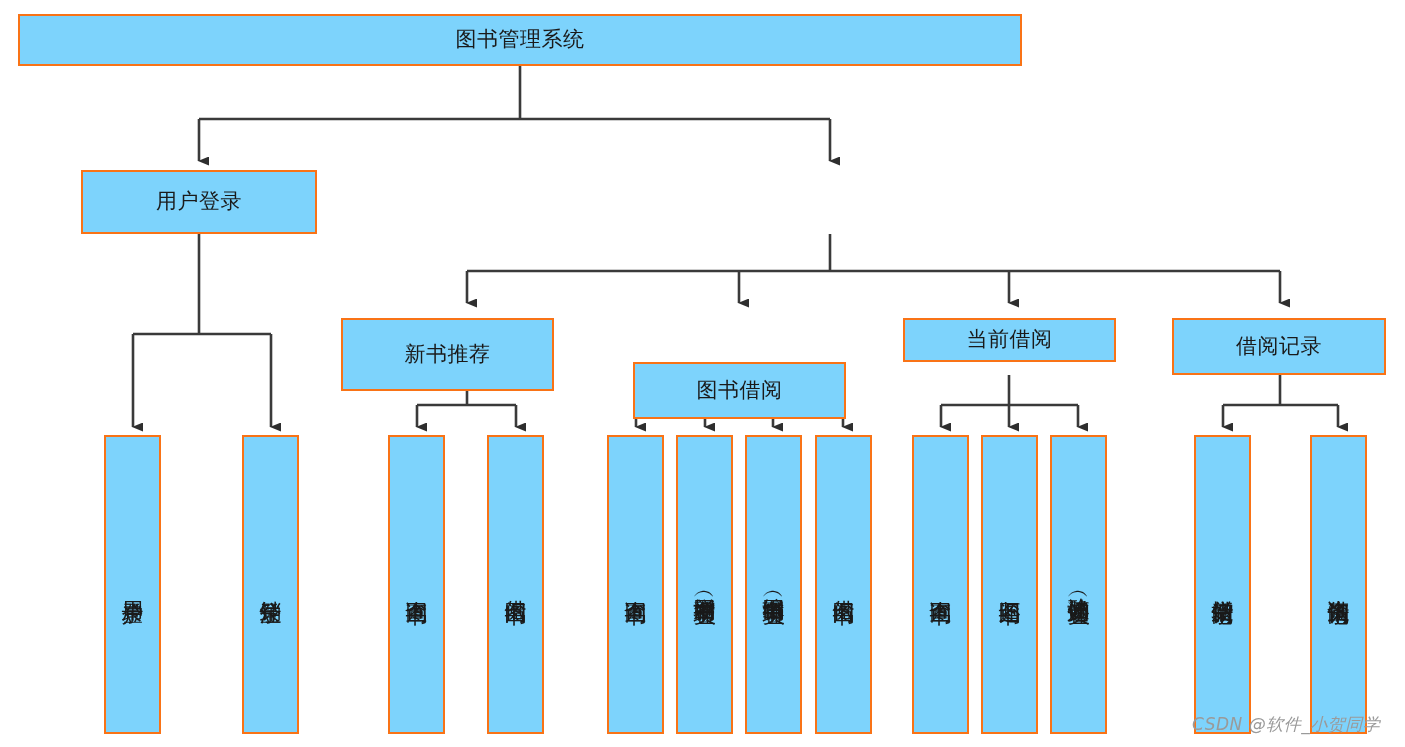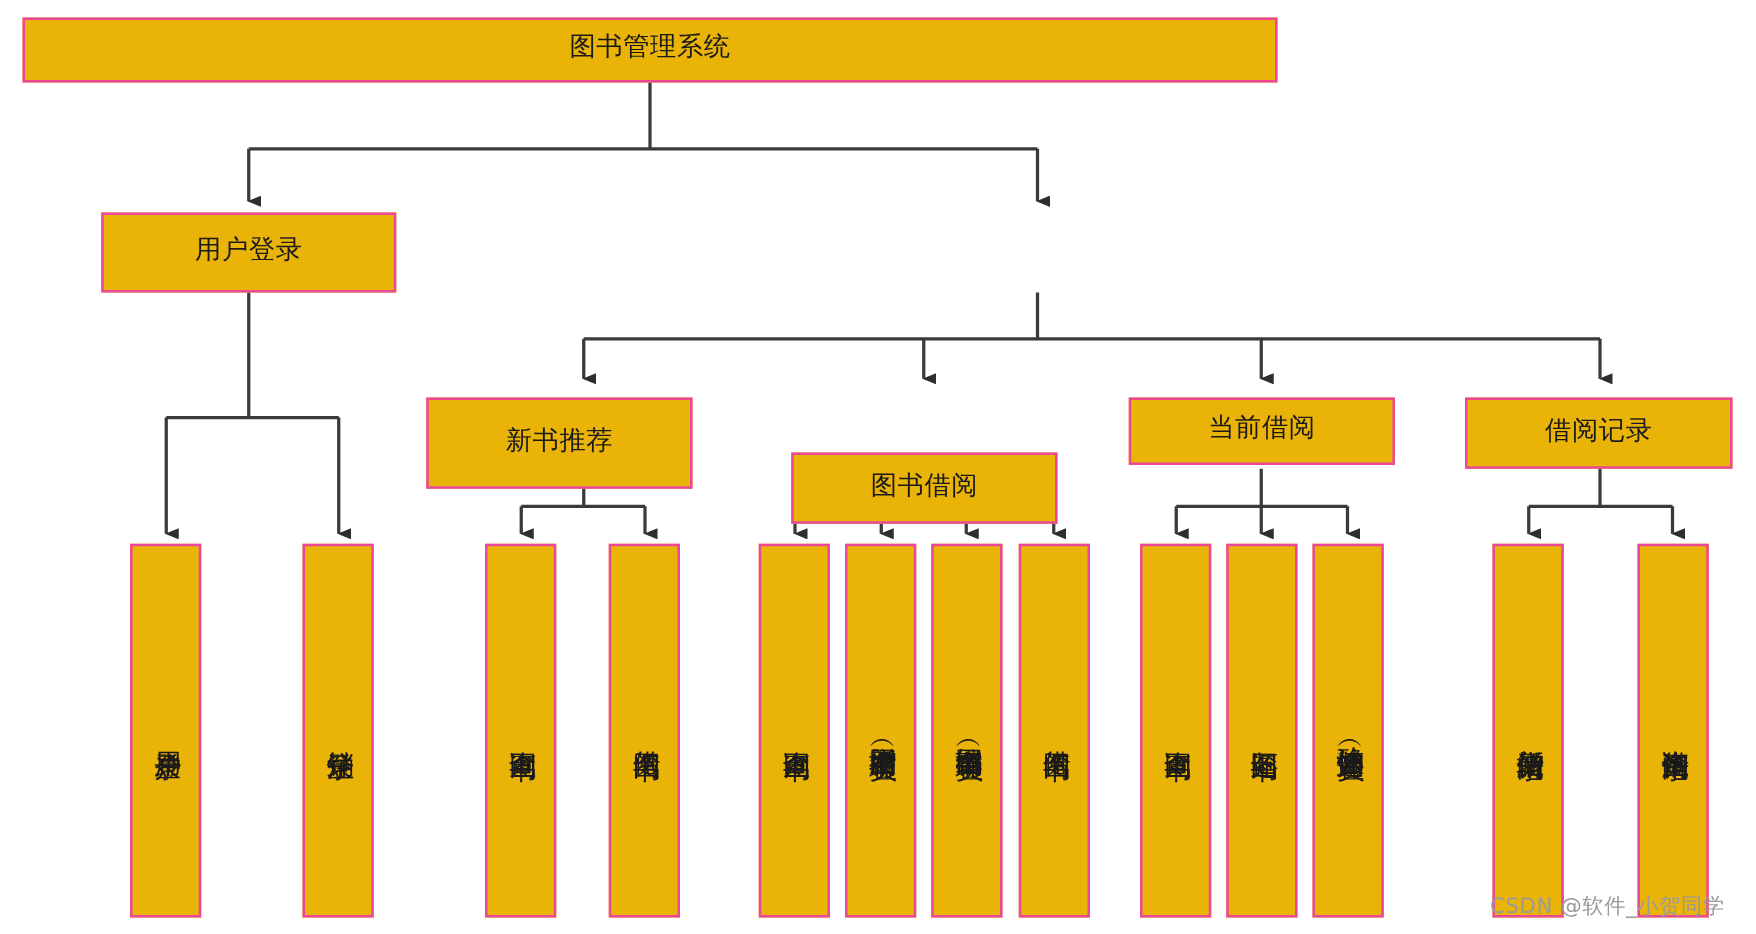--- a/index.html
+++ b/index.html
@@ -20,26 +20,25 @@
   #diagram-svg {
     position: absolute;
     inset: 0;
     width: 1405px;
     height: 747px;
     display: block;
   }
   .node-box {
     position: absolute;
     box-sizing: border-box;
-    background: #eab308;
-    border: 2px solid #ec4899;
+    background: #7dd3fc;
+    border: 2px solid #f97316;
     display: flex;
     align-items: center;
     justify-content: center;
-    font-family: Liberation Mono, monospace;
   }
   .node-box.horiz .node-label {
     font-size: 21px;
     line-height: 1.2;
     color: #1a1a1a;
     white-space: nowrap;
     letter-spacing: 0.5px;
   }
   .node-box.vert {
     align-items: center;
@@ -57,20 +56,21 @@
   }
   .watermark {
     position: absolute;
     left: 1192px;
     top: 713px;
     font-size: 17px;
     color: #9a9a9a;
     white-space: nowrap;
     letter-spacing: 0.5px;
     pointer-events: none;
+    font-style: italic;
   }
 </style>
 </head>
 <body>
 
 <div id="diagram-root">
 
   <svg id="diagram-svg" viewBox="0 0 1405 747" xmlns="http://www.w3.org/2000/svg">
     <defs>
       <marker id="arrowhead" markerWidth="9" markerHeight="11" refX="4.5" refY="10" orient="auto" markerUnits="userSpaceOnUse">
@@ -131,21 +131,21 @@
   <div class="node-box horiz" style="left:81px; top:170px; width:236px; height:64px;">
     <span class="node-label">用户登录</span>
   </div>
 
   <div class="node-box horiz" style="left:341px; top:318px; width:213px; height:73px;">
     <span class="node-label">新书推荐</span>
   </div>
   <div class="node-box horiz" style="left:633px; top:318px; width:213px; height:57px;margin-top:44px;">
     <span class="node-label">图书借阅</span>
   </div>
-  <div class="node-box horiz" style="left:903px; top:318px; width:213px; height:54px;">
+  <div class="node-box horiz" style="left:903px; top:318px; width:213px; height:44px;">
     <span class="node-label">当前借阅</span>
   </div>
   <div class="node-box horiz" style="left:1172px; top:318px; width:214px; height:57px;">
     <span class="node-label">借阅记录</span>
   </div>
 
   <div class="node-box vert" style="left:104px; top:435px; width:57px; height:299px;">
     <span class="node-label">用户登录</span>
   </div>
   <div class="node-box vert" style="left:242px; top:435px; width:57px; height:299px;">

